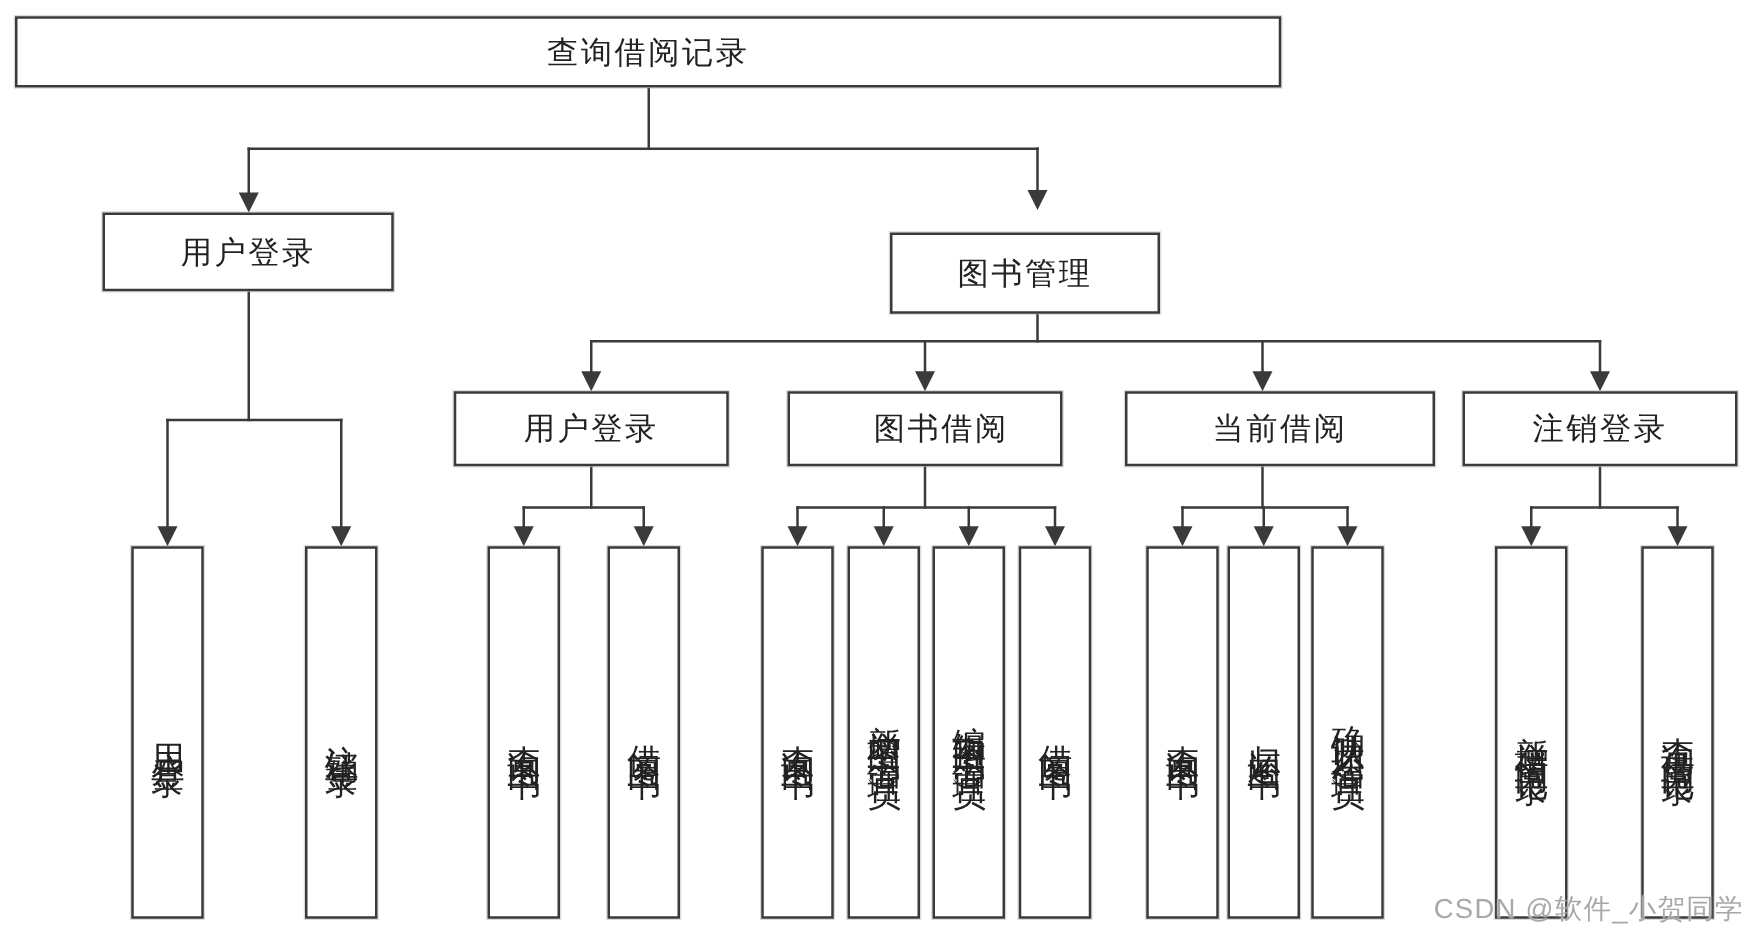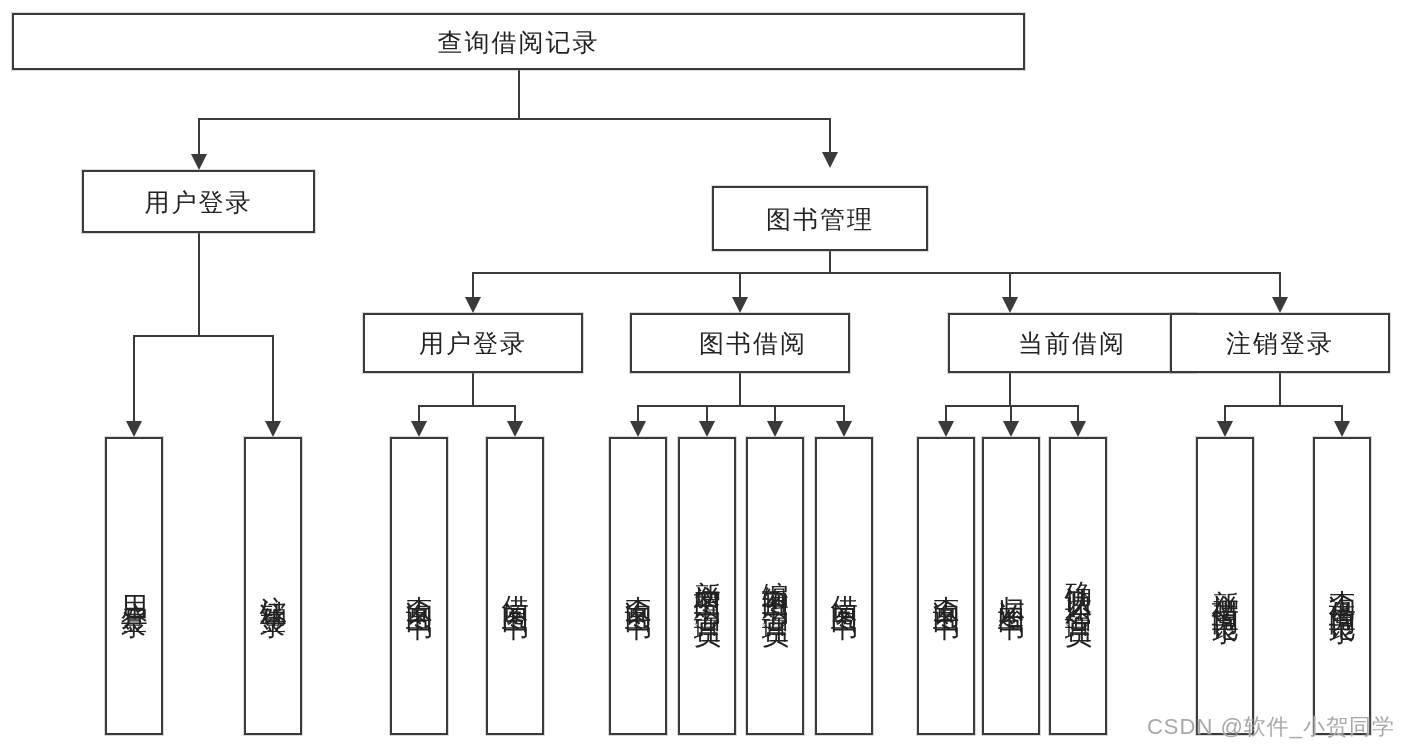--- a/index.html
+++ b/index.html
@@ -86,21 +86,21 @@
     <div class="arrowhead" style="left: 699px; top: 421px;"></div>
     <div class="node v" style="left: 678px; top: 437px; width: 58px; height: 298px;">新增图书（管理员）</div>
     <div class="vline" style="left: 774px; top: 405px; width: 2px; height: 18px;"></div>
     <div class="arrowhead" style="left: 767px; top: 421px;"></div>
     <div class="node v" style="left: 746px; top: 437px; width: 58px; height: 298px;">编辑图书（管理员）</div>
     <div class="vline" style="left: 843px; top: 405px; width: 2px; height: 18px;"></div>
     <div class="arrowhead" style="left: 836px; top: 421px;"></div>
     <div class="node v" style="left: 815px; top: 437px; width: 58px; height: 298px;">借阅图书</div>
     <div class="vline" style="left: 1009px; top: 272px; width: 2px; height: 27px;"></div>
     <div class="arrowhead" style="left: 1002px; top: 297px;"></div>
-    <div class="node" style="left: 900px; top: 313px; width: 248px; height: 60px; margin-left: 48px;">当前借阅</div>
+    <div class="node" style="left: 900px; top: 313px; width: 248px; height: 60px;">当前借阅</div>
     <div class="vline" style="left: 1009px; top: 373px; width: 2px; height: 34px;"></div>
     <div class="hline" style="left: 945px; top: 405px; width: 134px; height: 2px;"></div>
     <div class="vline" style="left: 945px; top: 405px; width: 2px; height: 18px;"></div>
     <div class="arrowhead" style="left: 938px; top: 421px;"></div>
     <div class="node v" style="left: 917px; top: 437px; width: 58px; height: 298px;">查询图书</div>
     <div class="vline" style="left: 1010px; top: 405px; width: 2px; height: 18px;"></div>
     <div class="arrowhead" style="left: 1003px; top: 421px;"></div>
     <div class="node v" style="left: 982px; top: 437px; width: 58px; height: 298px;">归还图书</div>
     <div class="vline" style="left: 1077px; top: 405px; width: 2px; height: 18px;"></div>
     <div class="arrowhead" style="left: 1070px; top: 421px;"></div>

